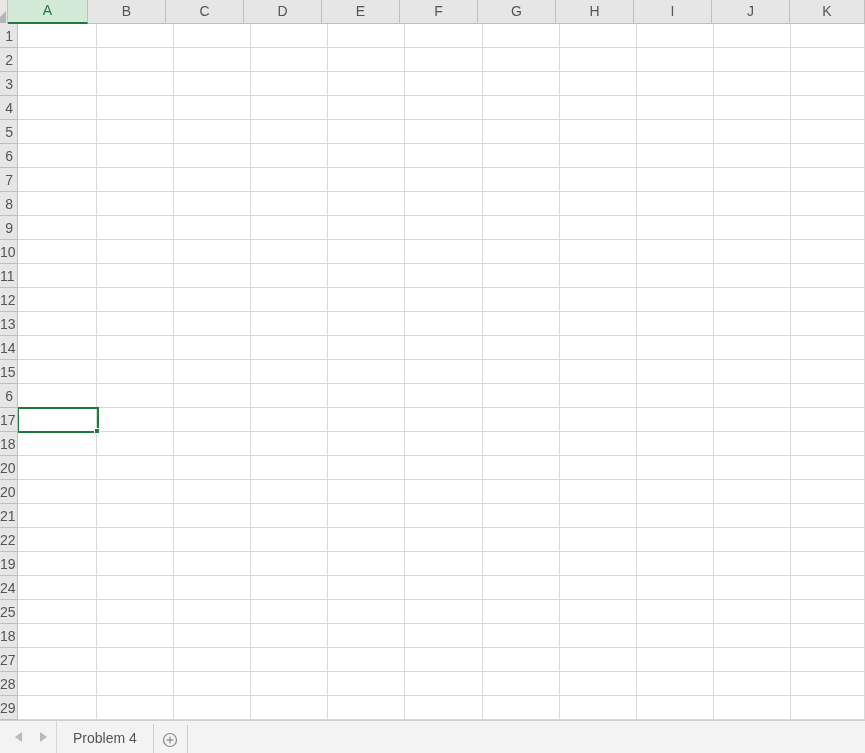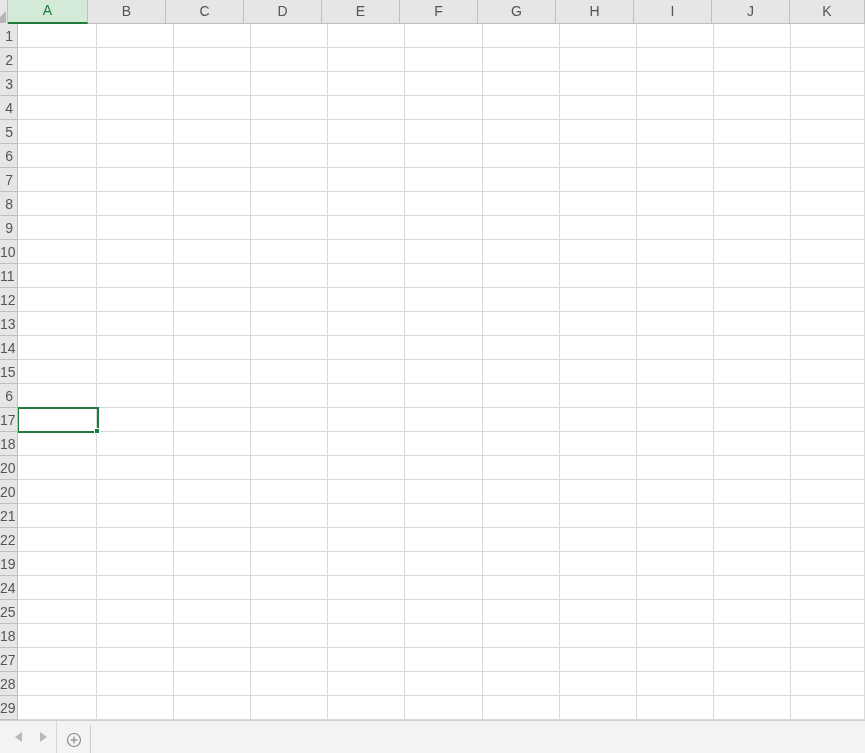--- a/index.html
+++ b/index.html
@@ -633,20 +633,21 @@
           <polygon points="7,0 7,10 0,5" fill="currentColor"></polygon>
         </svg>
     </div>
     <div class="nav-arrow">
       <svg width="8" height="10" viewBox="0 0 8 10">
           <polygon points="1,0 1,10 8,5" fill="currentColor"></polygon>
         </svg>
     </div>
   </div>
   <div class="tabs" id="tabs">
+      <div class="tab">Problem 4</div>
     </div>
   <div class="addsheet">
     <svg width="16" height="16" viewBox="0 0 16 16">
       <circle cx="8" cy="8" r="6.5" fill="none" stroke="#8a8a8a" stroke-width="1.2"></circle>
       <line x1="8" y1="4.5" x2="8" y2="11.5" stroke="#8a8a8a" stroke-width="1.2"></line>
       <line x1="4.5" y1="8" x2="11.5" y2="8" stroke="#8a8a8a" stroke-width="1.2"></line>
     </svg>
   </div>
 </div>
 

